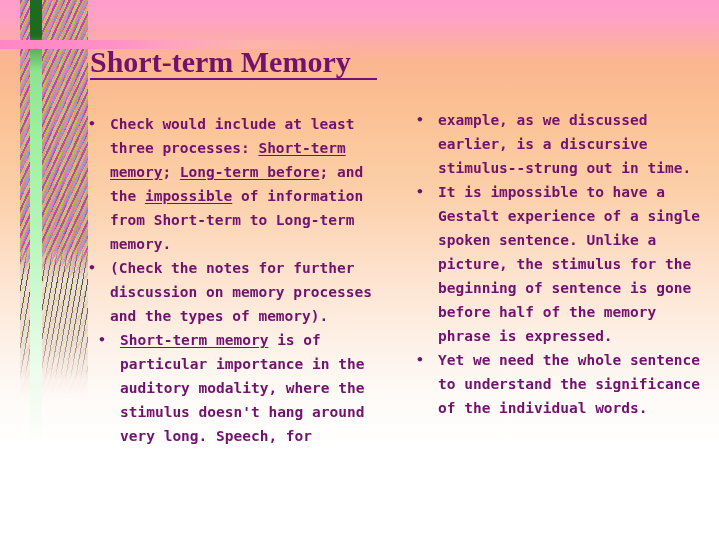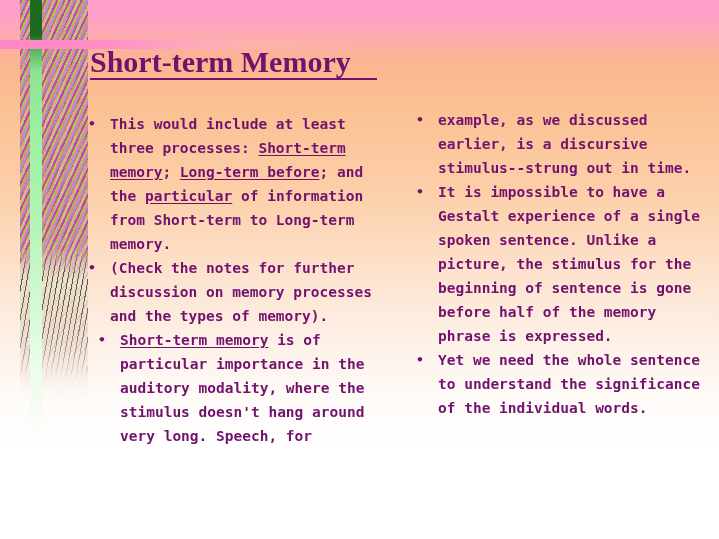--- a/index.html
+++ b/index.html
@@ -221,21 +221,21 @@
   </div>
   <div class="green-stripe"></div>
   <div class="pink-band"></div>
 
   <div class="title">Short-term Memory</div>
   <div class="title-rule"></div>
 
   <div class="col col-left">
     <div class="bullet-row indent-1">
       <span class="bullet-dot">•</span>
-      <span class="bullet-text"><span>This would include at least three processes: </span><u class="ul">Short-term memory</u><span>; </span><u class="ul">Long-term before</u><span>; and the </span><u class="ul">particular</u><span> of information from Short-term to Long-term memory.</span></span>
+      <span class="bullet-text"><span>Check would include at least three processes: </span><u class="ul">Short-term memory</u><span>; </span><u class="ul">Long-term before</u><span>; and the </span><u class="ul">impossible</u><span> of information from Short-term to Long-term memory.</span></span>
     </div>
     <div class="bullet-row indent-1">
       <span class="bullet-dot">•</span>
       <span class="bullet-text"><span>(Check the notes for further discussion on memory processes and the types of memory).</span></span>
     </div>
     <div class="bullet-row indent-2">
       <span class="bullet-dot">•</span>
       <span class="bullet-text"><u class="ul">Short-term memory</u><span> is of particular importance in the auditory modality, where the stimulus doesn't hang around very long.  Speech, for</span></span>
     </div>
   </div>

